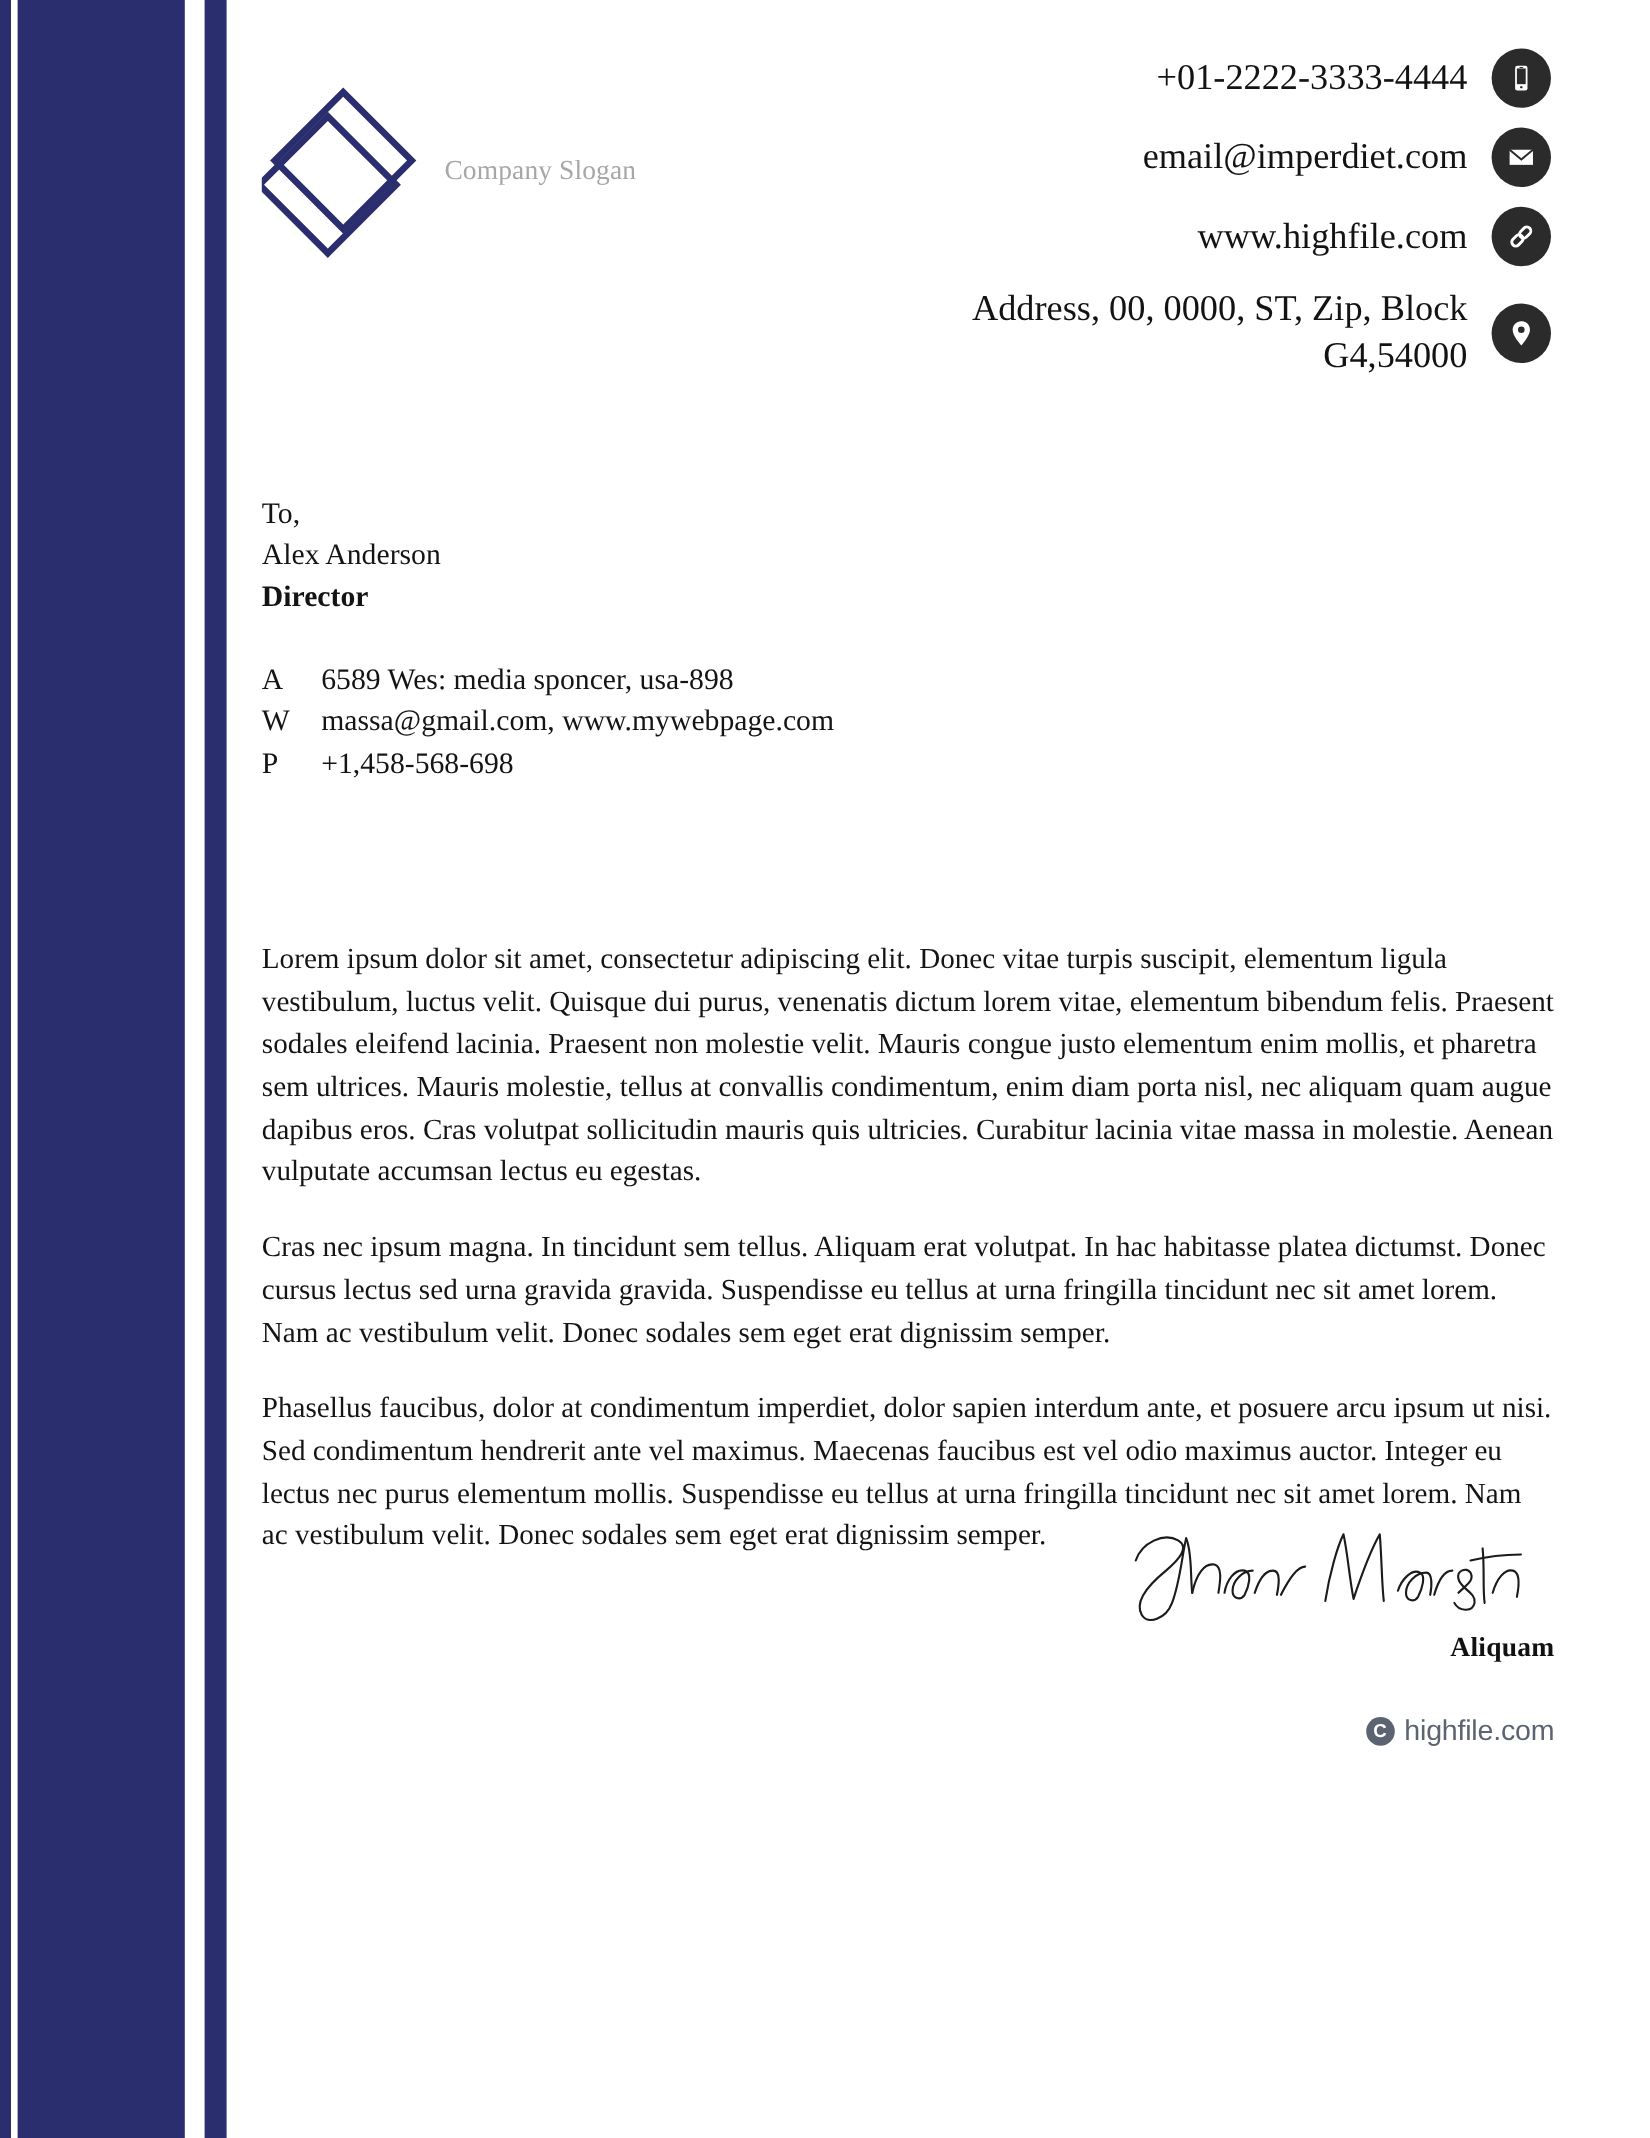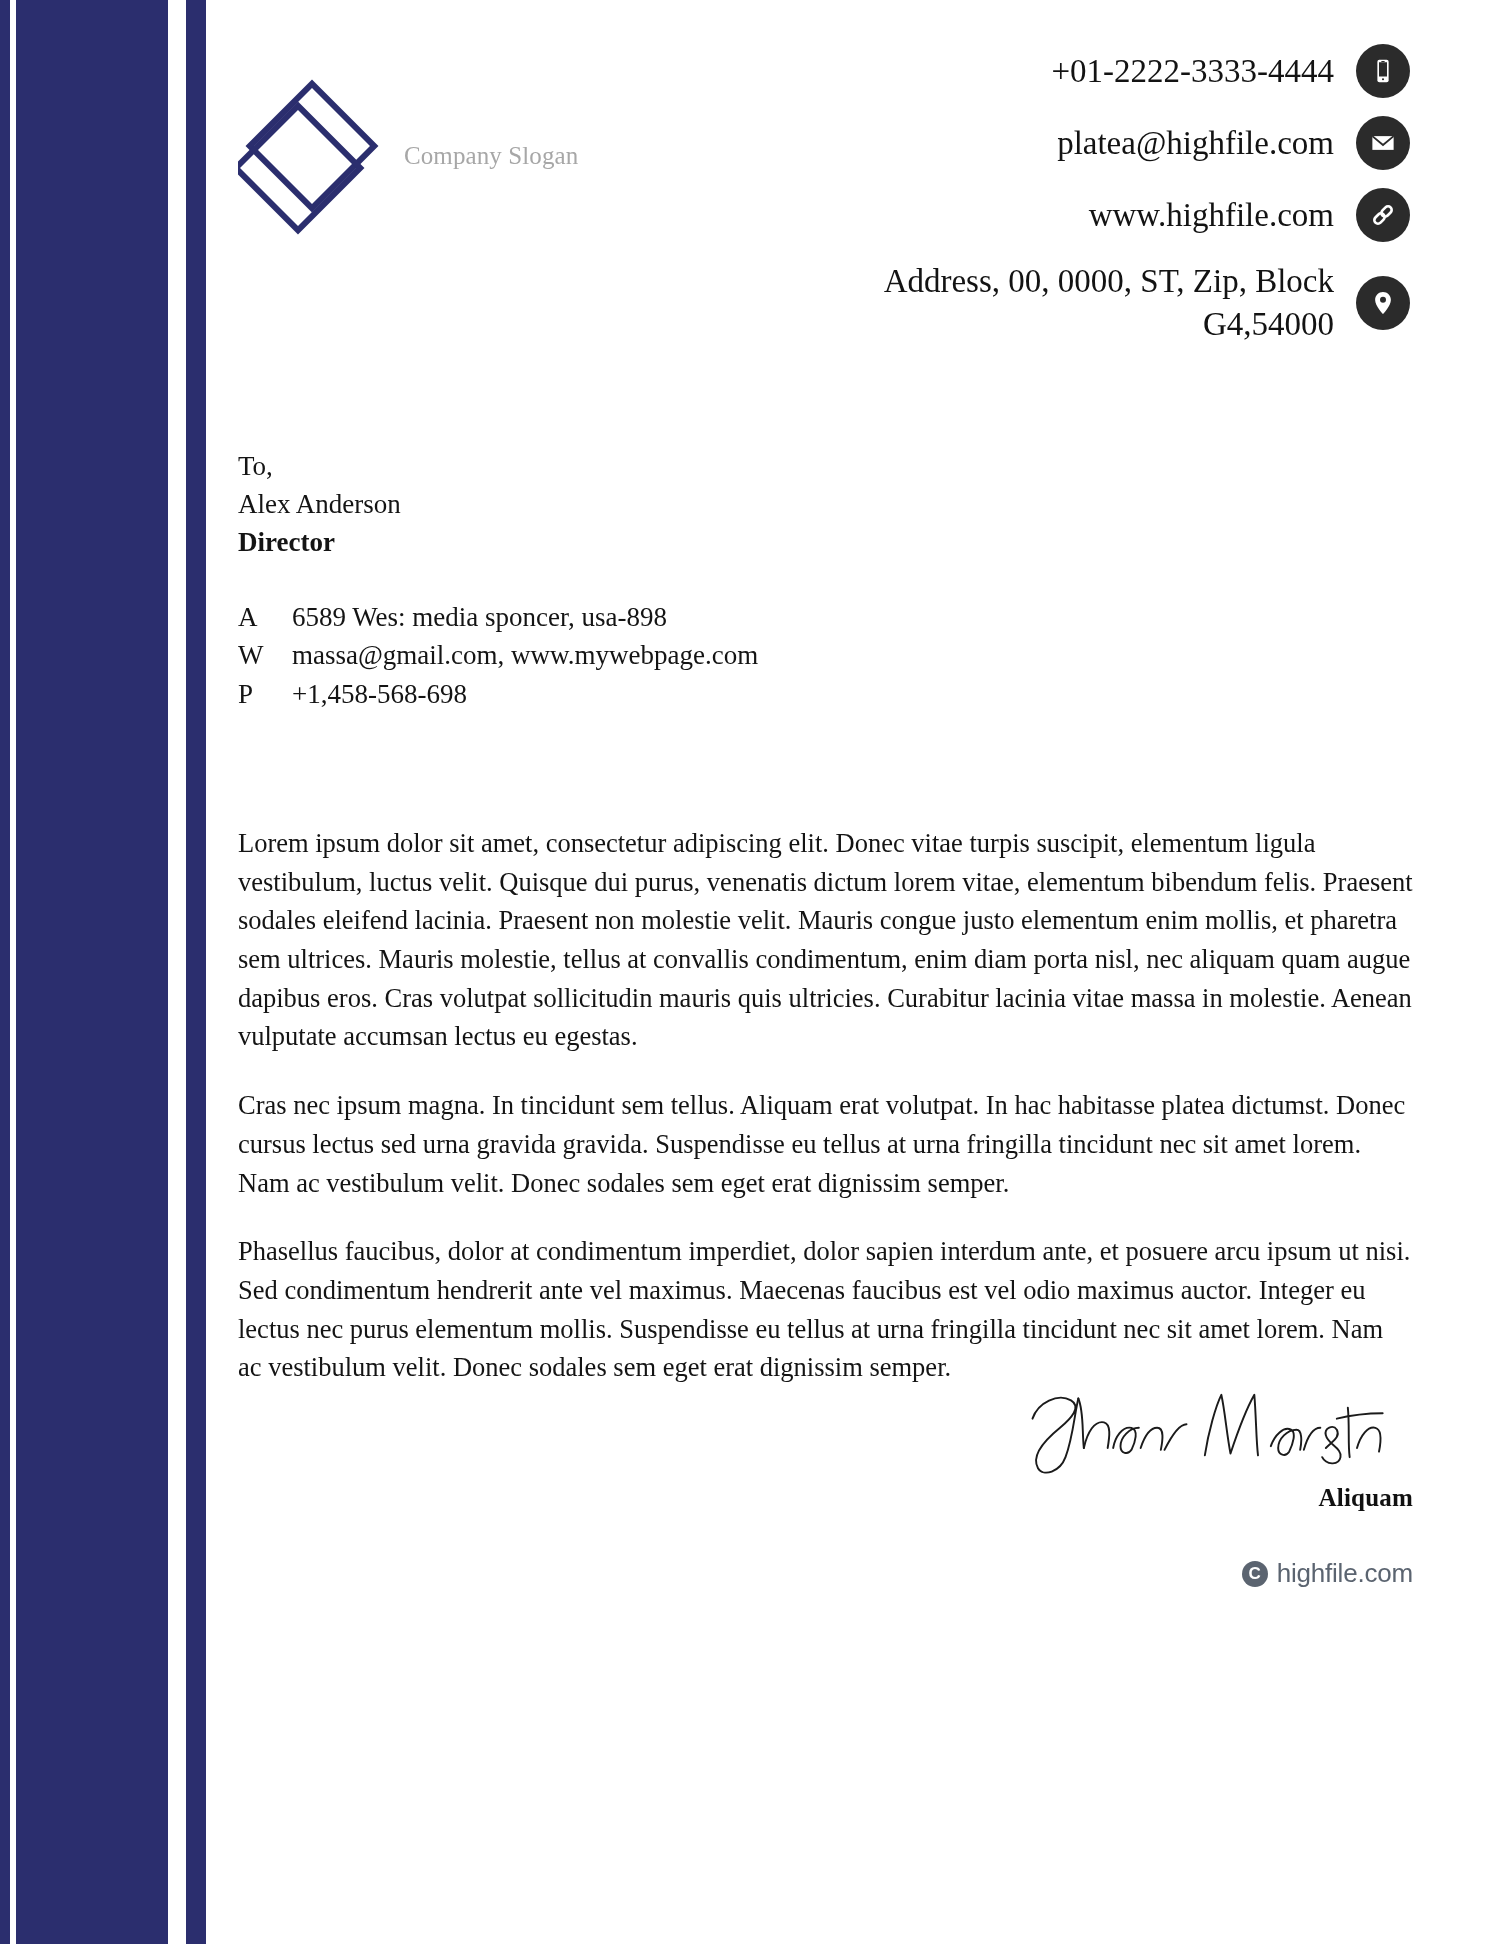--- a/index.html
+++ b/index.html
@@ -148,21 +148,21 @@
   .detail-key {
     width: 54px;
     flex: none;
   }
   .detail-val { white-space: nowrap; }
 
   
   .body-copy {
     position: absolute;
     left: 28px;
-    top: 824px;
+    top: 852px;
     width: 1175px;
     font-size: 26.5px;
     color: #141414;
     line-height: 1.46;
     text-align: left;
   }
   .body-copy p { margin-bottom: 30px; }
   .body-copy p:last-child { margin-bottom: 0; }
 
   
@@ -263,21 +263,21 @@
           <svg viewBox="0 0 24 24" width="30" height="30" aria-hidden="true">
             <rect x="7.5" y="3" width="9" height="18" rx="1.6" fill="#ffffff"></rect>
             <rect x="8.8" y="5" width="6.4" height="11.4" fill="#2b2b2b"></rect>
             <rect x="10.6" y="3.9" width="2.8" height="0.8" rx="0.4" fill="#2b2b2b"></rect>
             <circle cx="12" cy="18.6" r="0.85" fill="#2b2b2b"></circle>
           </svg>
         </span>
       </div>
 
       <div class="contact-row">
-        <div class="contact-text">platea@highfile.com</div>
+        <div class="contact-text">email@imperdiet.com</div>
         <span class="contact-icon">
           <svg viewBox="0 0 24 24" width="30" height="30" aria-hidden="true">
             <rect x="3.5" y="6.5" width="17" height="11" fill="#ffffff"></rect>
             <path d="M3.5 6.5 L12 13.6 L20.5 6.5" fill="none" stroke="#2b2b2b" stroke-width="1.5"></path>
           </svg>
         </span>
       </div>
 
       <div class="contact-row">
         <div class="contact-text">www.highfile.com</div>

